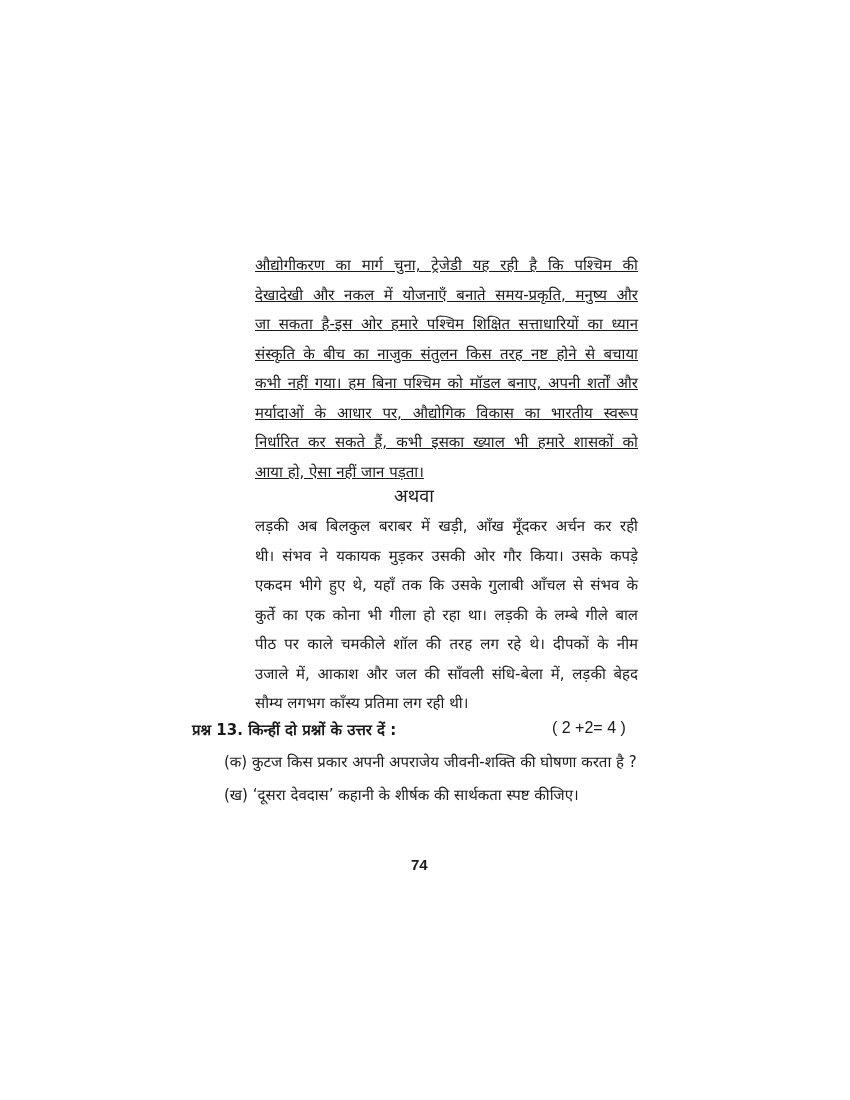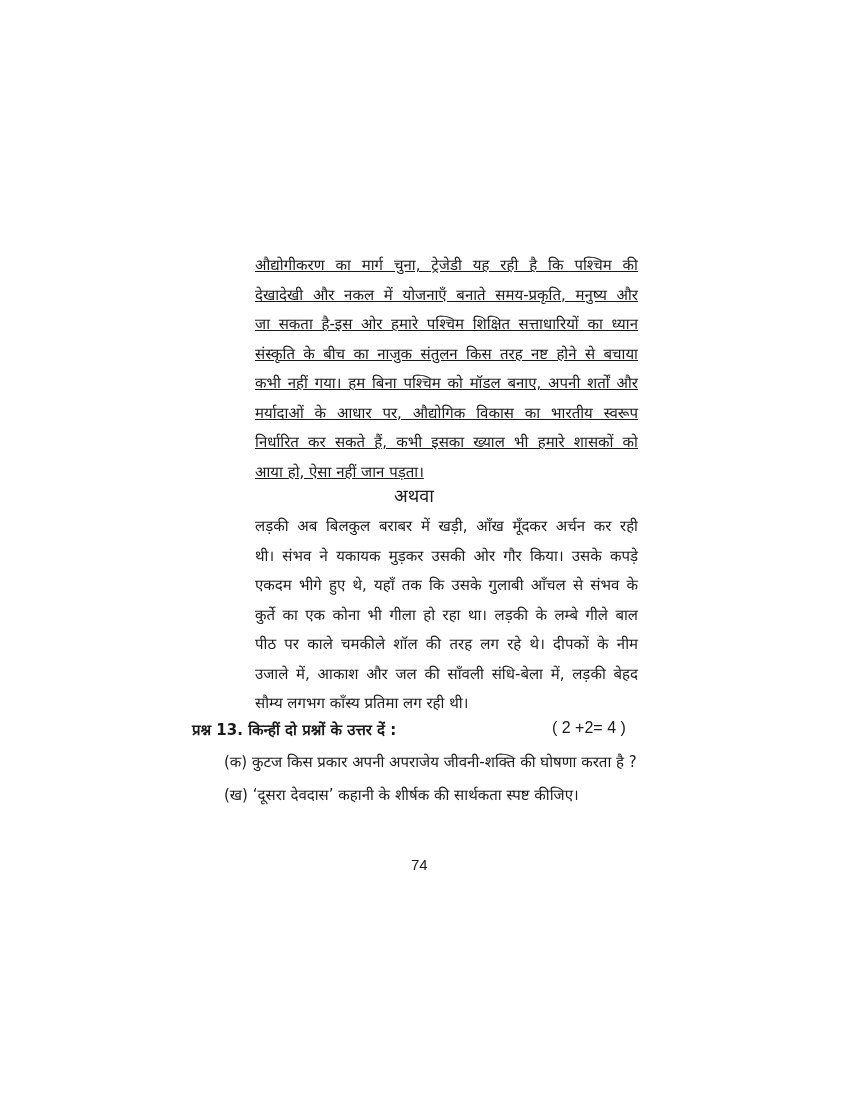--- a/index.html
+++ b/index.html
@@ -71,21 +71,21 @@
       white-space: nowrap;
     }
     #q-ka { top: 751px; }
     #q-kha { top: 784px; text-align: center; }
     #q-ga { top: 818px; }
     .page-number {
       position: absolute;
       top: 856px;
       left: 411px;
       font-family: "Liberation Sans", sans-serif;
-      font-weight: normal;
+      font-weight: bold;
       font-size: 15px;
     }
   </style>
 </head>
 <body>
 
 <div class="page">
 
   <div class="para" id="para1">
     <span class="line">औद्योगीकरण का मार्ग चुना, ट्रेजेडी यह रही है कि पश्चिम की</span>

